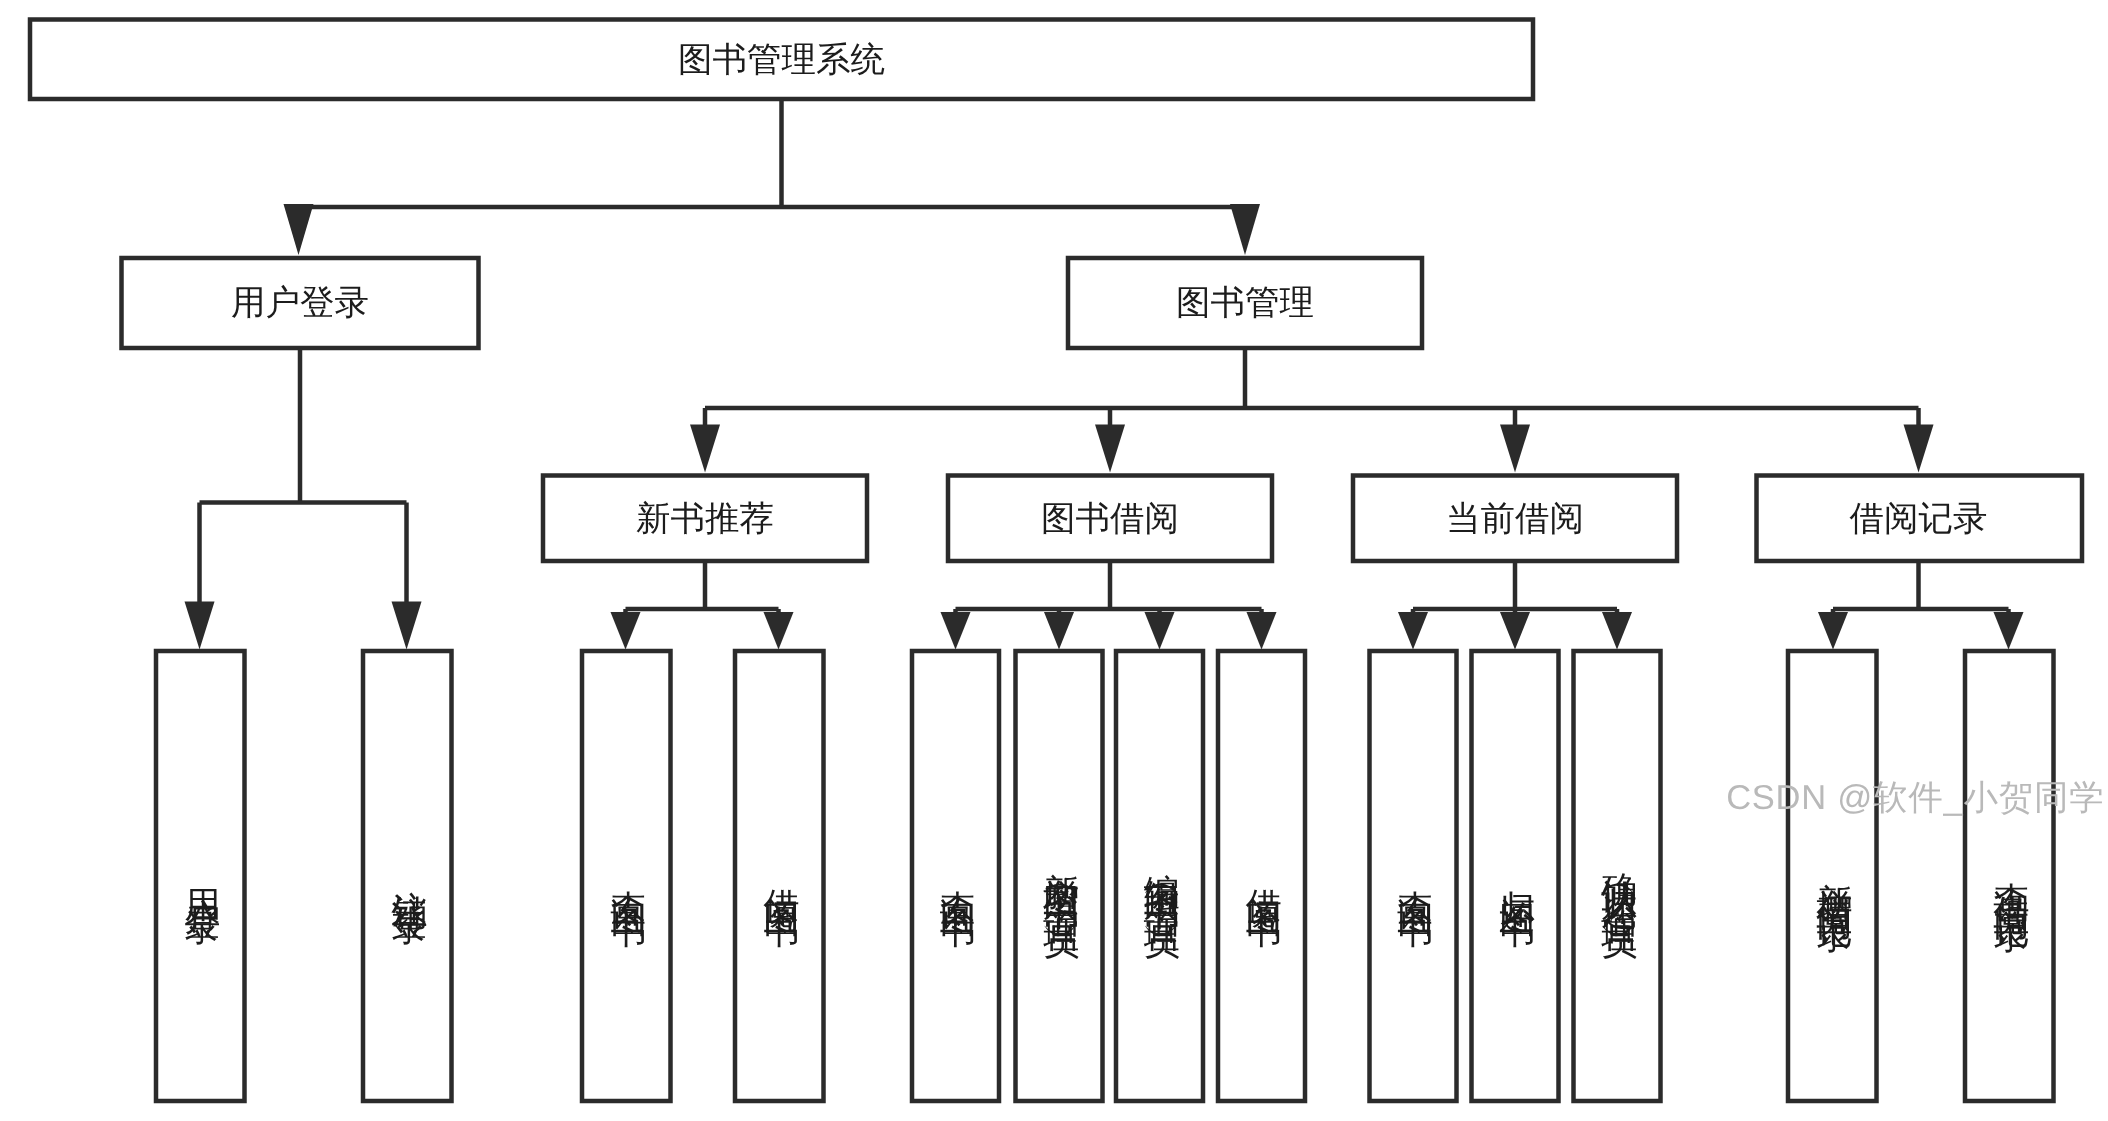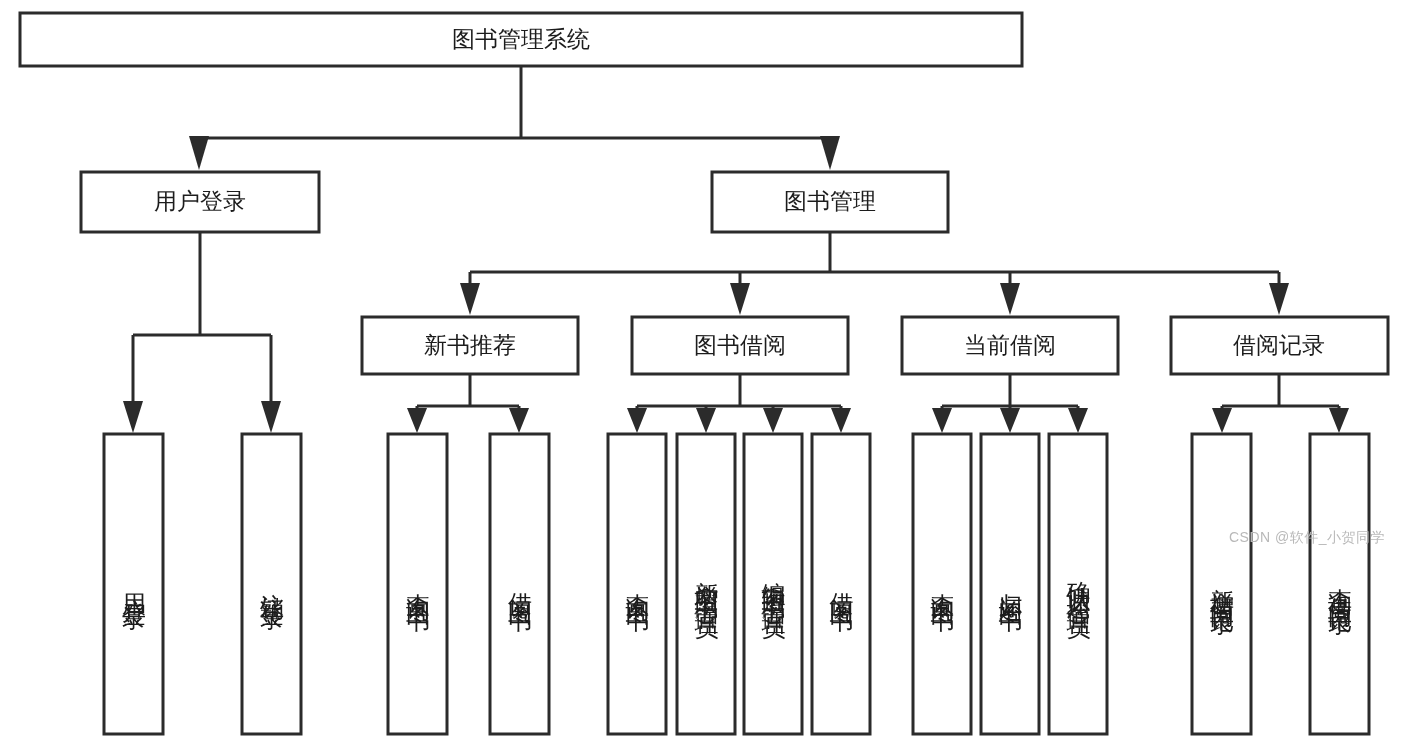--- a/index.html
+++ b/index.html
@@ -67,24 +67,24 @@
     font-family: "Liberation Sans", "DejaVu Sans", sans-serif;
     font-size: 24px;
     line-height: 1.12;
     letter-spacing: 5px;
     color: #1c1c1c;
     white-space: nowrap;
     text-align: center;
   }
   .watermark {
     position: absolute;
-    right: 20px;
+    right: 2px;
     bottom: 6px;
     font-family: "Liberation Sans", "DejaVu Sans", sans-serif;
-    font-size: 14px;
+    font-size: 23px;
     color: #b9b9b9;
     letter-spacing: 0.5px;
     white-space: nowrap;
   }
 </style>
 </head>
 <body>
 
 <div id="diagram-root">
 

